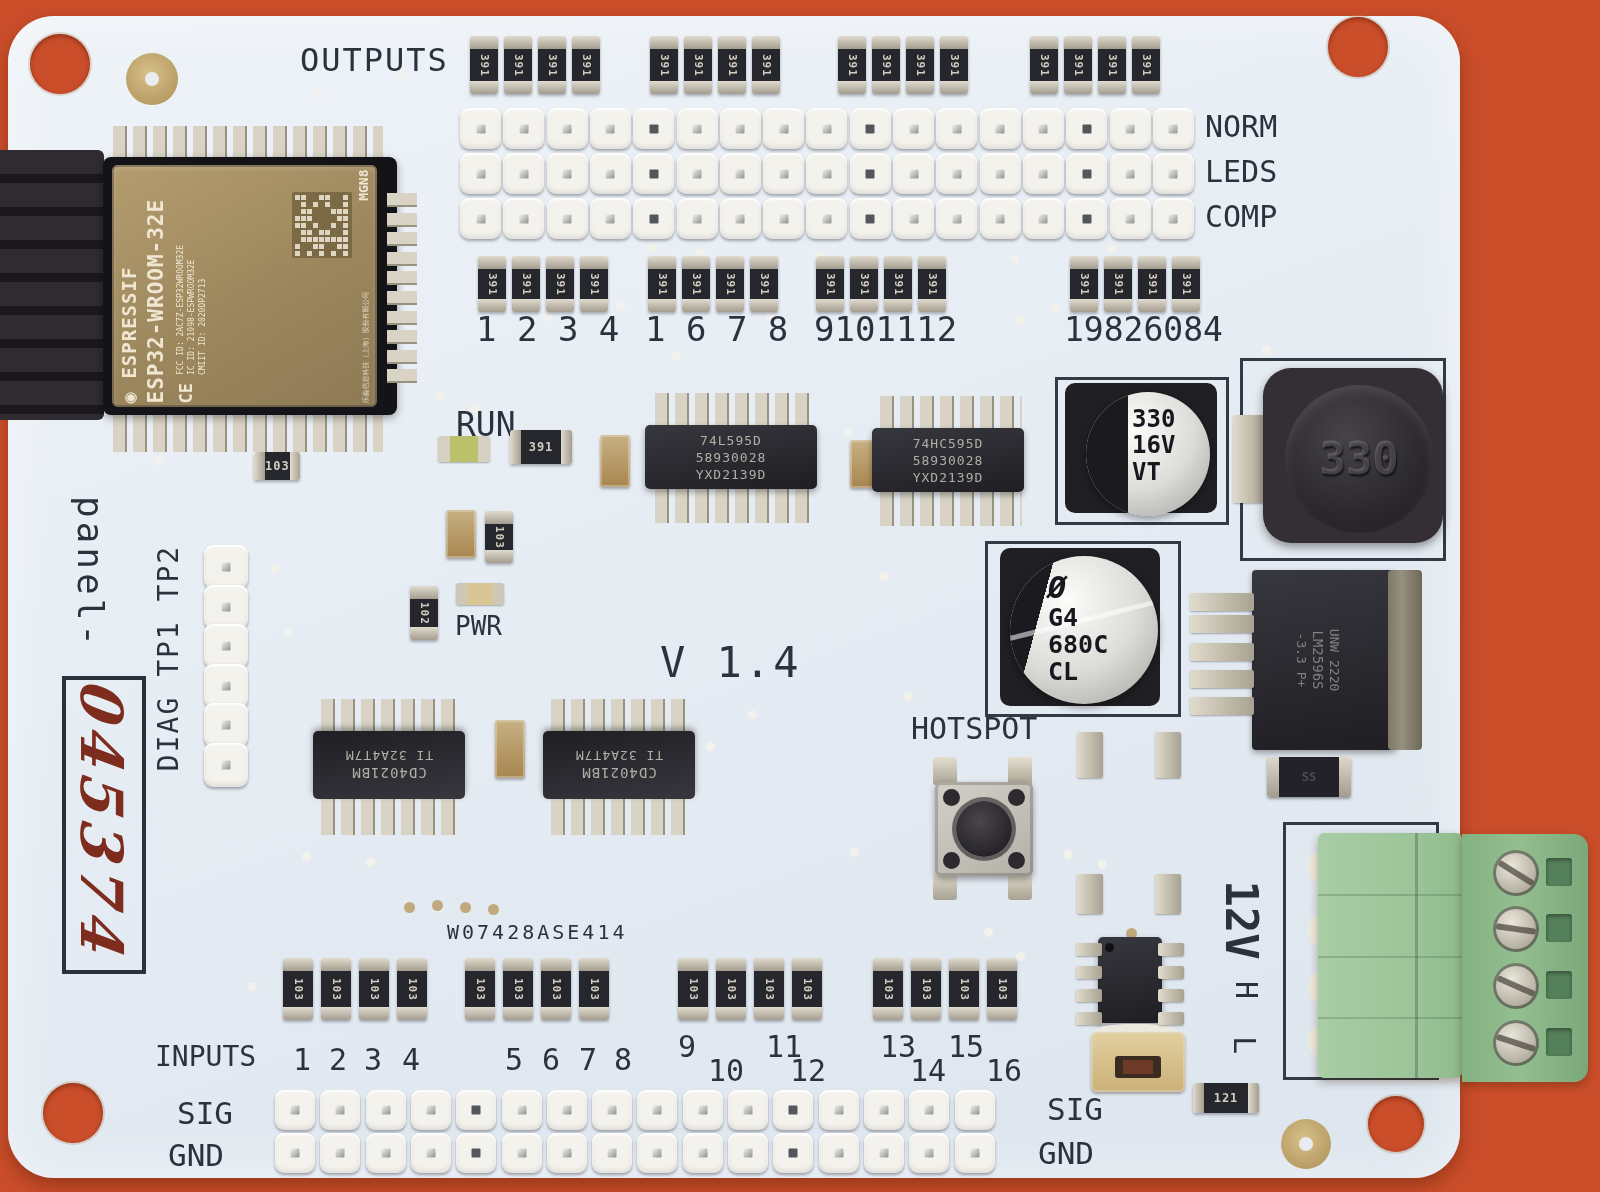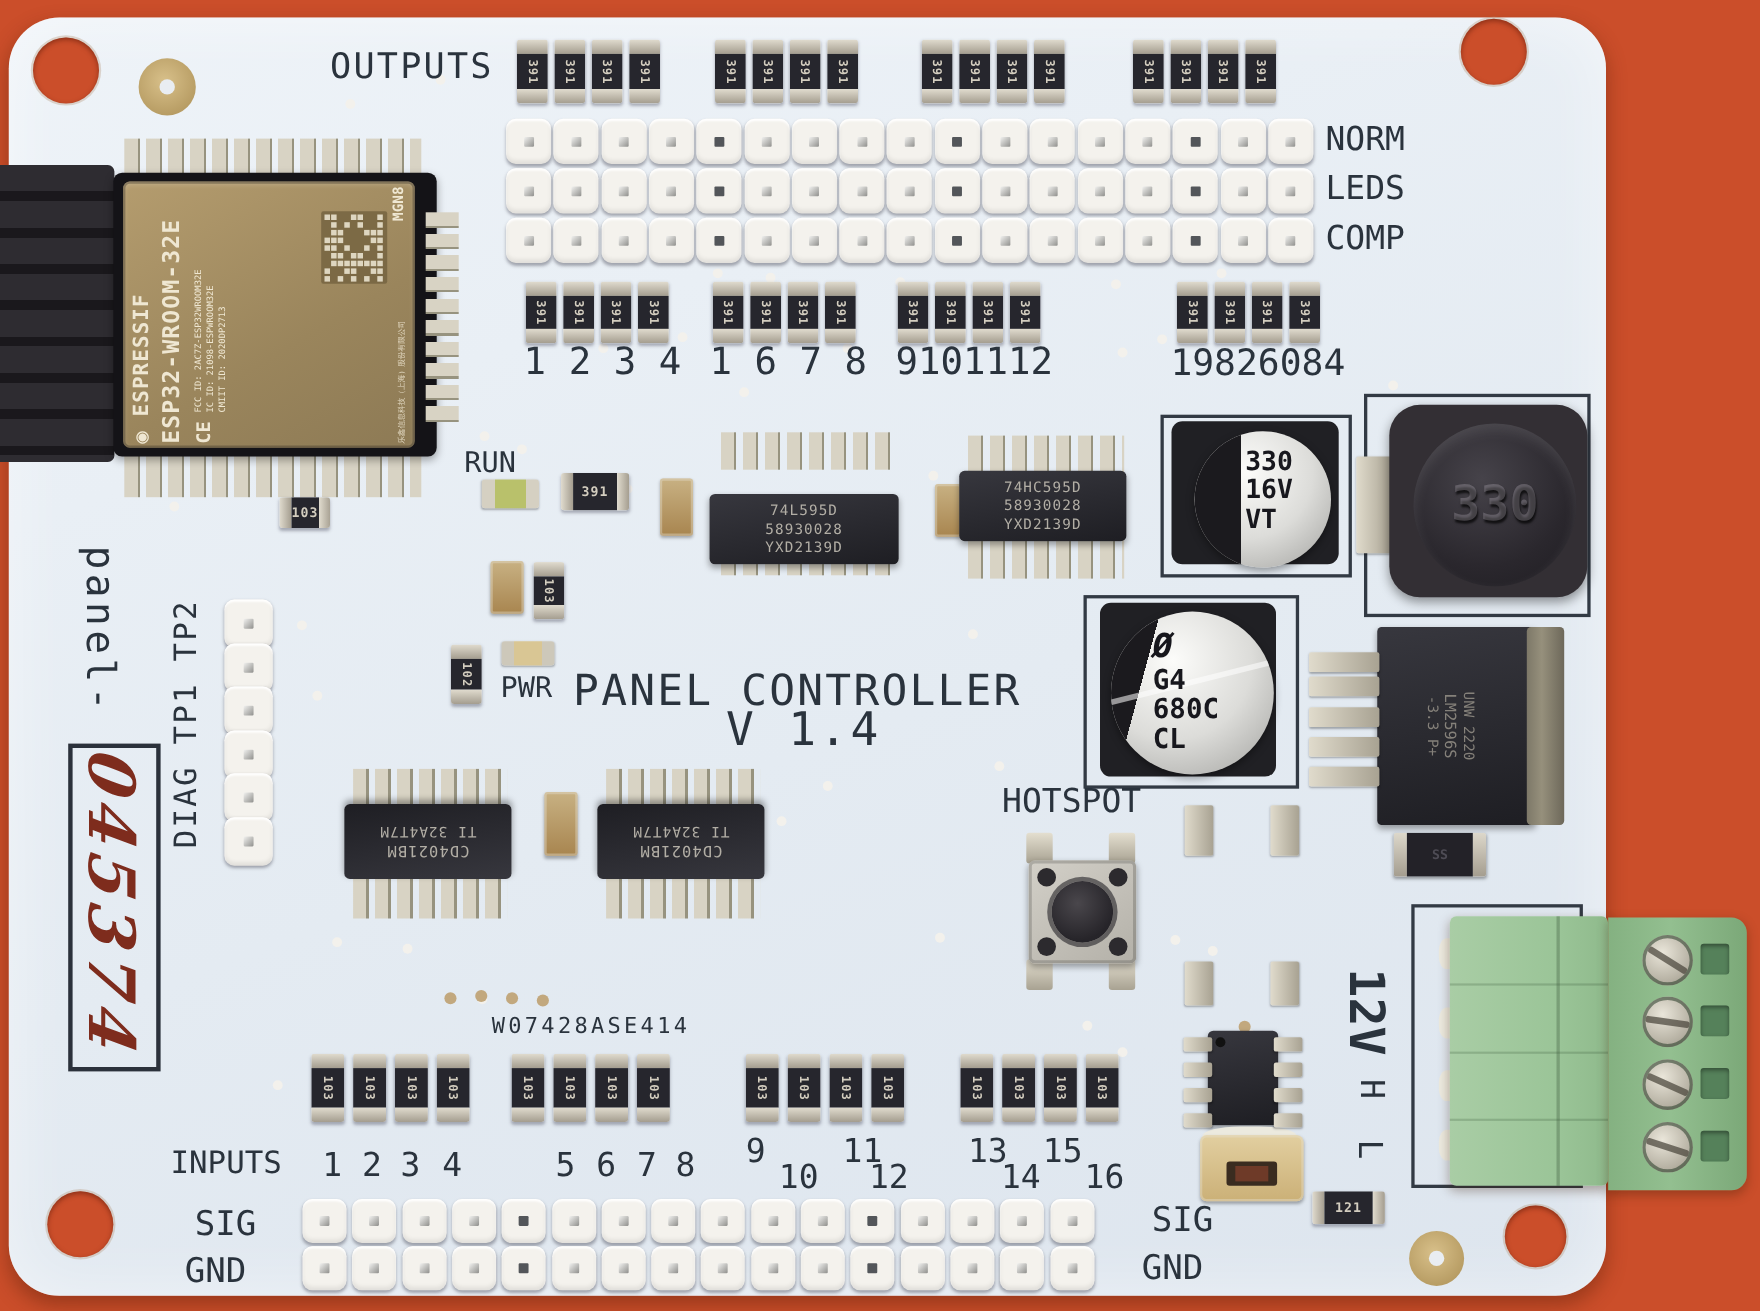--- a/index.html
+++ b/index.html
@@ -182,21 +182,21 @@
         <i style="left:27px;top:59px"></i>
         <i style="left:39px;top:59px"></i>
         <i style="left:51px;top:59px"></i>
       </div>
 
     <div class="silk" style="left:292px;top:28px;font-size:32px;letter-spacing:2px;">OUTPUTS</div>
     <div class="silk" style="left:1197px;top:96px;font-size:30px;">NORM</div>
     <div class="silk" style="left:1197px;top:141px;font-size:30px;">LEDS</div>
     <div class="silk" style="left:1197px;top:186px;font-size:30px;">COMP</div>
 
-    <div class="silk" style="left:414px;top:392px;font-size:26px;">RUN</div>
+    <div class="silk" style="left:448px;top:392px;font-size:33px;">RUN</div>
     <div class="led" style="left:430px;top:420px;width:52px;height:26px;"></div>
     <div class="res h" style="left:502px;top:414px;width:62px;height:34px;">
         <i class="cap"></i>
         <b class="rb">
           <span>391</span>
         </b>
         <i class="cap"></i>
       </div>
     <div class="silk" style="left:447px;top:597px;font-size:26px;">PWR</div>
     <div class="led amber" style="left:448px;top:567px;width:48px;height:22px;"></div>
@@ -223,34 +223,33 @@
         </b>
         <i class="cap"></i>
       </div>
     <div class="tancap" style="left:592px;top:419px;width:30px;height:52px;"></div>
     <div class="tancap" style="left:842px;top:424px;width:24px;height:48px;"></div>
     <div class="tancap" style="left:1280px;top:422px;width:24px;height:46px;"></div>
     <div class="tancap" style="left:487px;top:704px;width:30px;height:58px;"></div>
 
     <div class="pins" style="left:647px;top:377px;width:156px;height:34px;"></div>
     <div class="pins" style="left:647px;top:471px;width:156px;height:36px;"></div>
-    <div class="ic" style="left:637px;top:409px;width:172px;height:64px;margin-top:24px;">
+    <div class="ic" style="left:637px;top:409px;width:172px;height:64px;">
       <span class="ln">74L595D</span>
       <span class="ln">58930028</span>
       <span class="ln">YXD2139D</span>
     </div>
     <div class="pins" style="left:872px;top:380px;width:142px;height:34px;"></div>
     <div class="pins" style="left:872px;top:474px;width:142px;height:36px;"></div>
     <div class="ic" style="left:864px;top:412px;width:152px;height:64px;">
       <span class="ln">74HC595D</span>
       <span class="ln">58930028</span>
       <span class="ln">YXD2139D</span>
     </div>
 
-    <div class="silk" style="left:513px;top:593px;font-size:39px;letter-spacing:2px;">PANEL CONTROLLER</div>
     <div class="silk" style="left:652px;top:626px;font-size:42px;letter-spacing:3px;">V 1.4</div>
 
     <div class="skbox" style="left:1047px;top:361px;width:168px;height:142px;"></div>
     <div class="pad" style="left:1057px;top:367px;width:152px;height:130px;"></div>
     <div class="ecap" style="left:1078px;top:376px;width:124px;height:124px;">
       <i class="stripe" style="position:absolute;inset:0;background:linear-gradient(90deg,#1b1a1e 0 34%,transparent 34%);"></i>
       <div class="ctext" style="left:46px;top:14px;font-size:24px;line-height:1.1;">
         <div>330</div>
         <div>16V</div>
         <div>VT</div>

